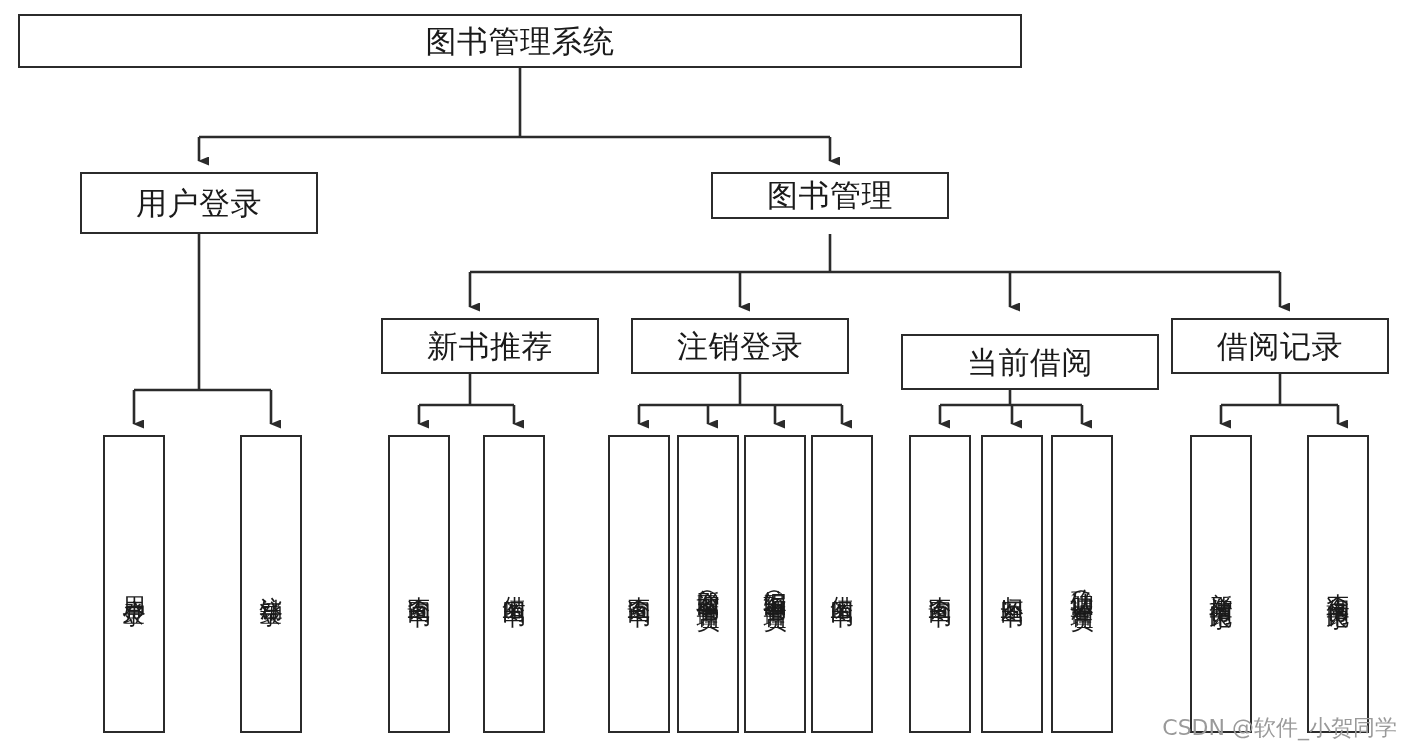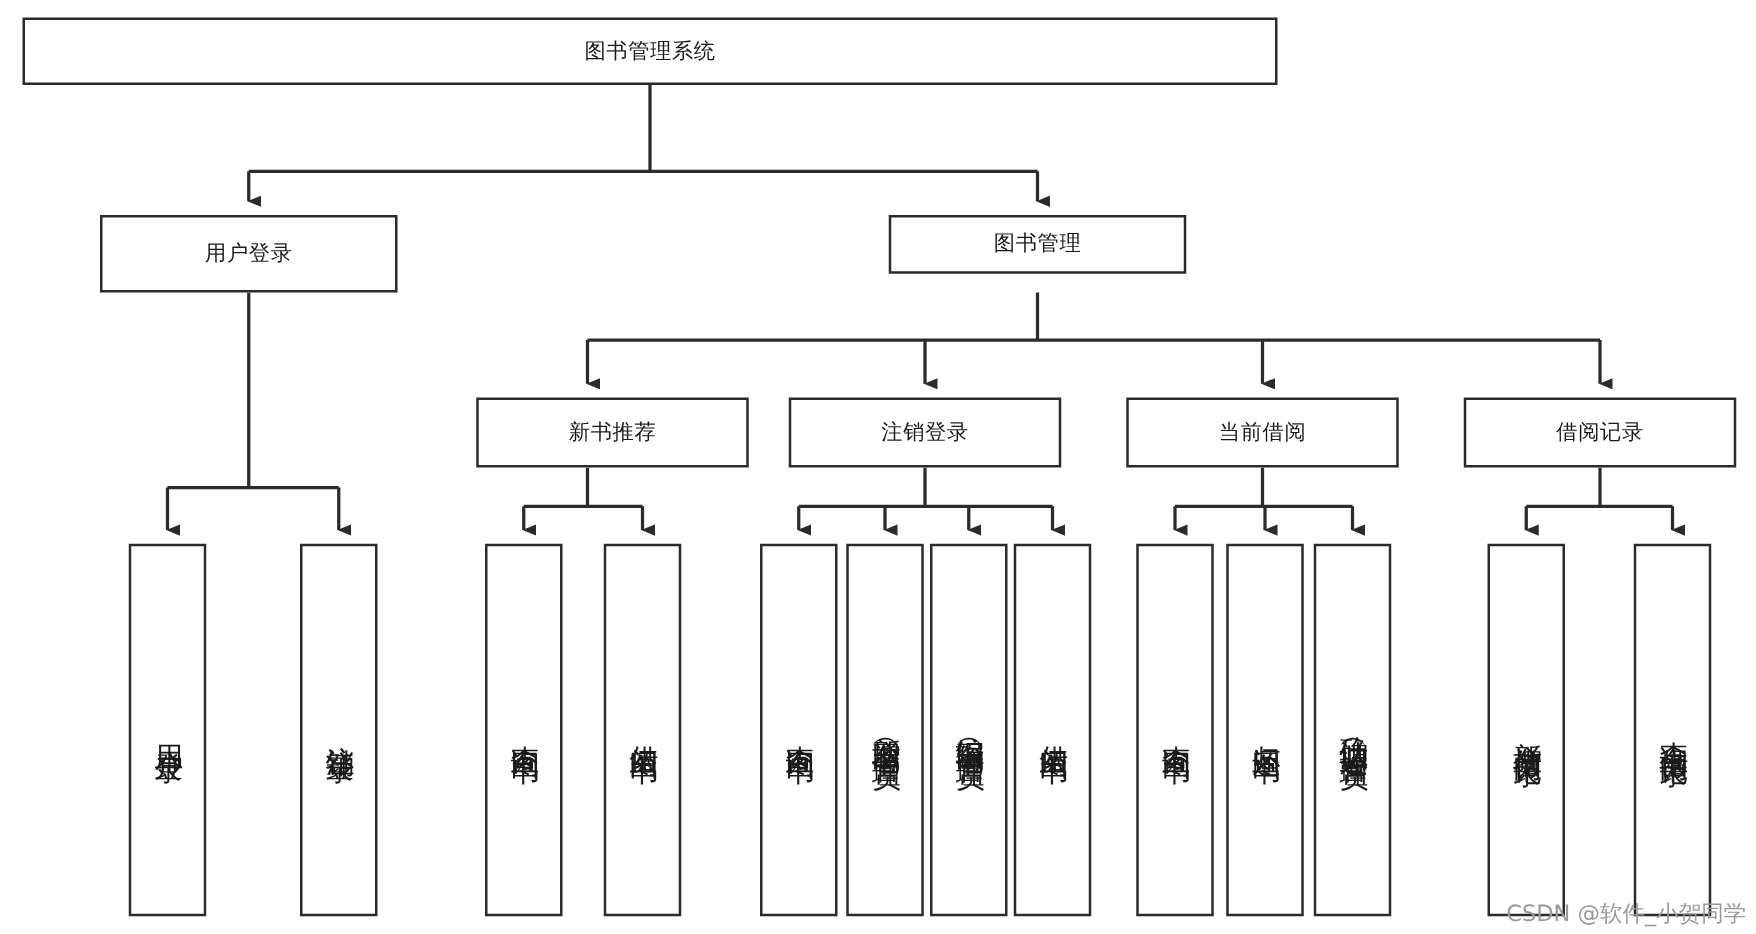--- a/index.html
+++ b/index.html
@@ -32,21 +32,21 @@
     background: #ffffff;
     border: 2px solid #2b2b2b;
     display: flex;
     align-items: center;
     justify-content: center;
     color: #1a1a1a;
     line-height: 1.18;
     text-align: center;
   }
   .node.horizontal {
-    font-size: 17px;
+    font-size: 31px;
     letter-spacing: 0.5px;
     align-items: center;
   }
   .node.vertical {
     writing-mode: vertical-rl;
     text-orientation: upright;
     font-size: 23px;
     letter-spacing: 3px;
     padding-top: 8px;
     padding-bottom: 8px;
@@ -55,21 +55,21 @@
     display: block;
   }
   .node.vertical .node-label {
     writing-mode: vertical-rl;
     text-orientation: upright;
   }
   #watermark {
     position: absolute;
     right: 8px;
     bottom: 4px;
-    font-size: 18px;
+    font-size: 22px;
     color: #9a9a9a;
     white-space: nowrap;
     user-select: none;
   }
 </style>
 </head>
 <body>
 
 <div id="diagram-root">
 
@@ -131,21 +131,21 @@
     </div>
 
     <div class="node horizontal" style="left: 361px; top: 318px; width: 218px; height: 56px; margin-left: 20px;">
       <span class="node-label">新书推荐</span>
     </div>
 
     <div class="node horizontal" style="left: 631px; top: 318px; width: 218px; height: 56px;">
       <span class="node-label">注销登录</span>
     </div>
 
-    <div class="node horizontal" style="left: 901px; top: 318px; width: 218px; height: 56px;">
+    <div class="node horizontal" style="left: 901px; top: 334px; width: 258px; height: 56px;">
       <span class="node-label">当前借阅</span>
     </div>
 
     <div class="node horizontal" style="left: 1171px; top: 318px; width: 218px; height: 56px;">
       <span class="node-label">借阅记录</span>
     </div>
 
     <div class="node vertical" style="left: 103px; top: 435px; width: 62px; height: 298px;">
       <span class="node-label">用户登录</span>
     </div>

